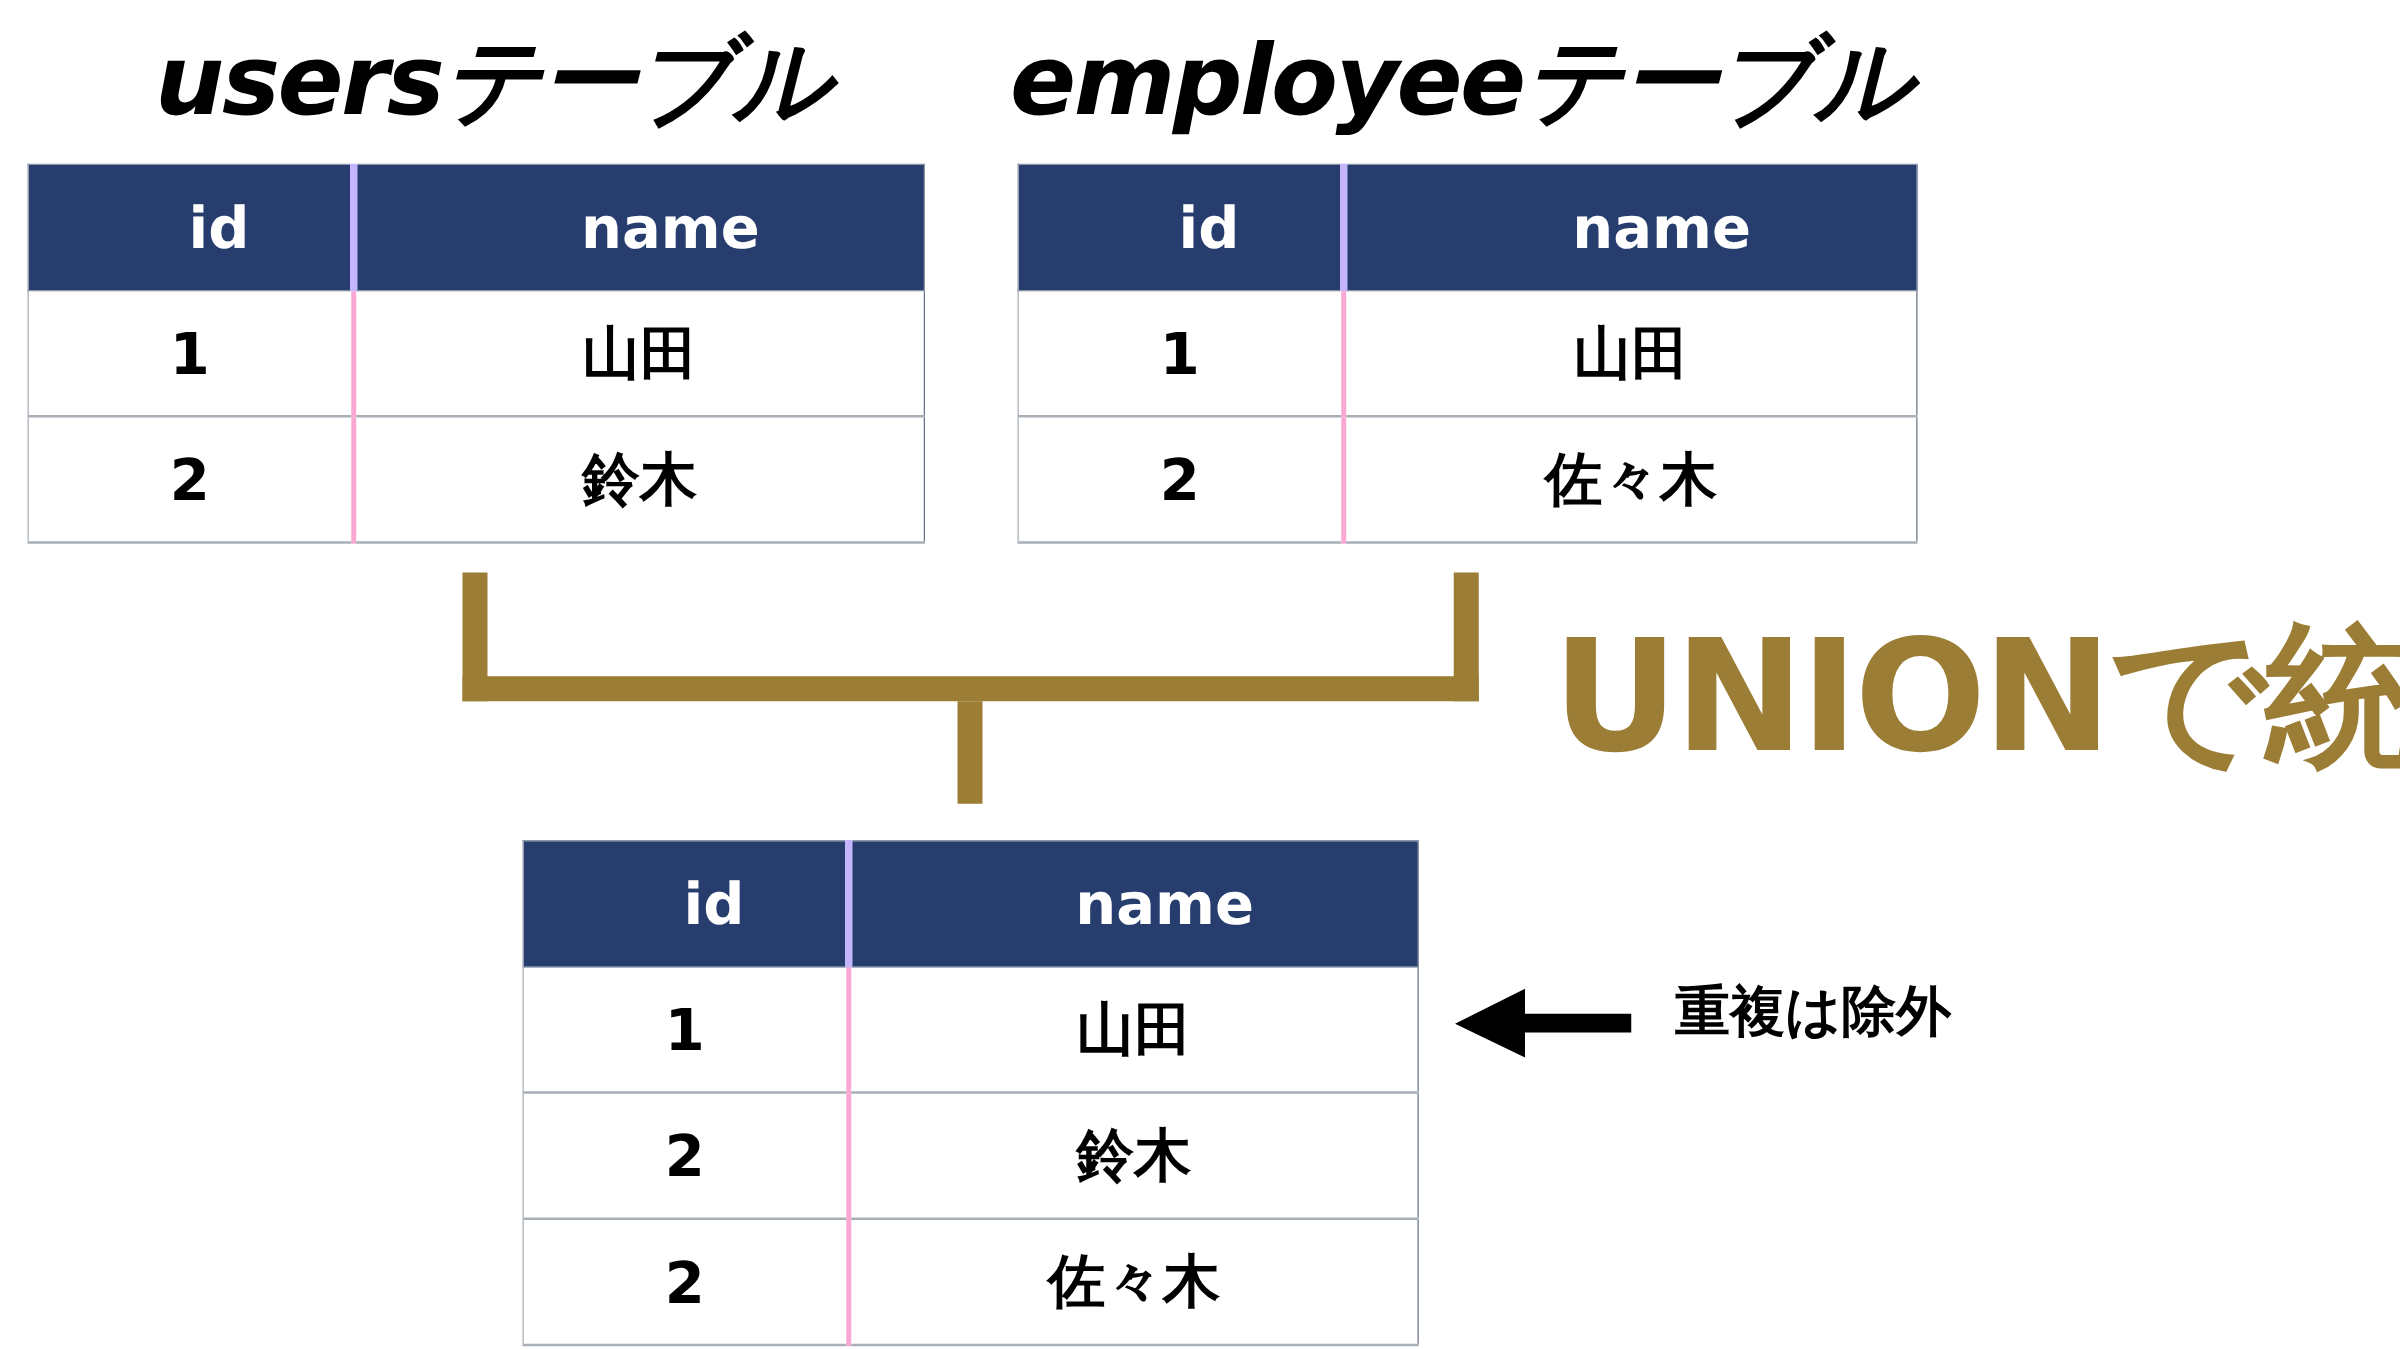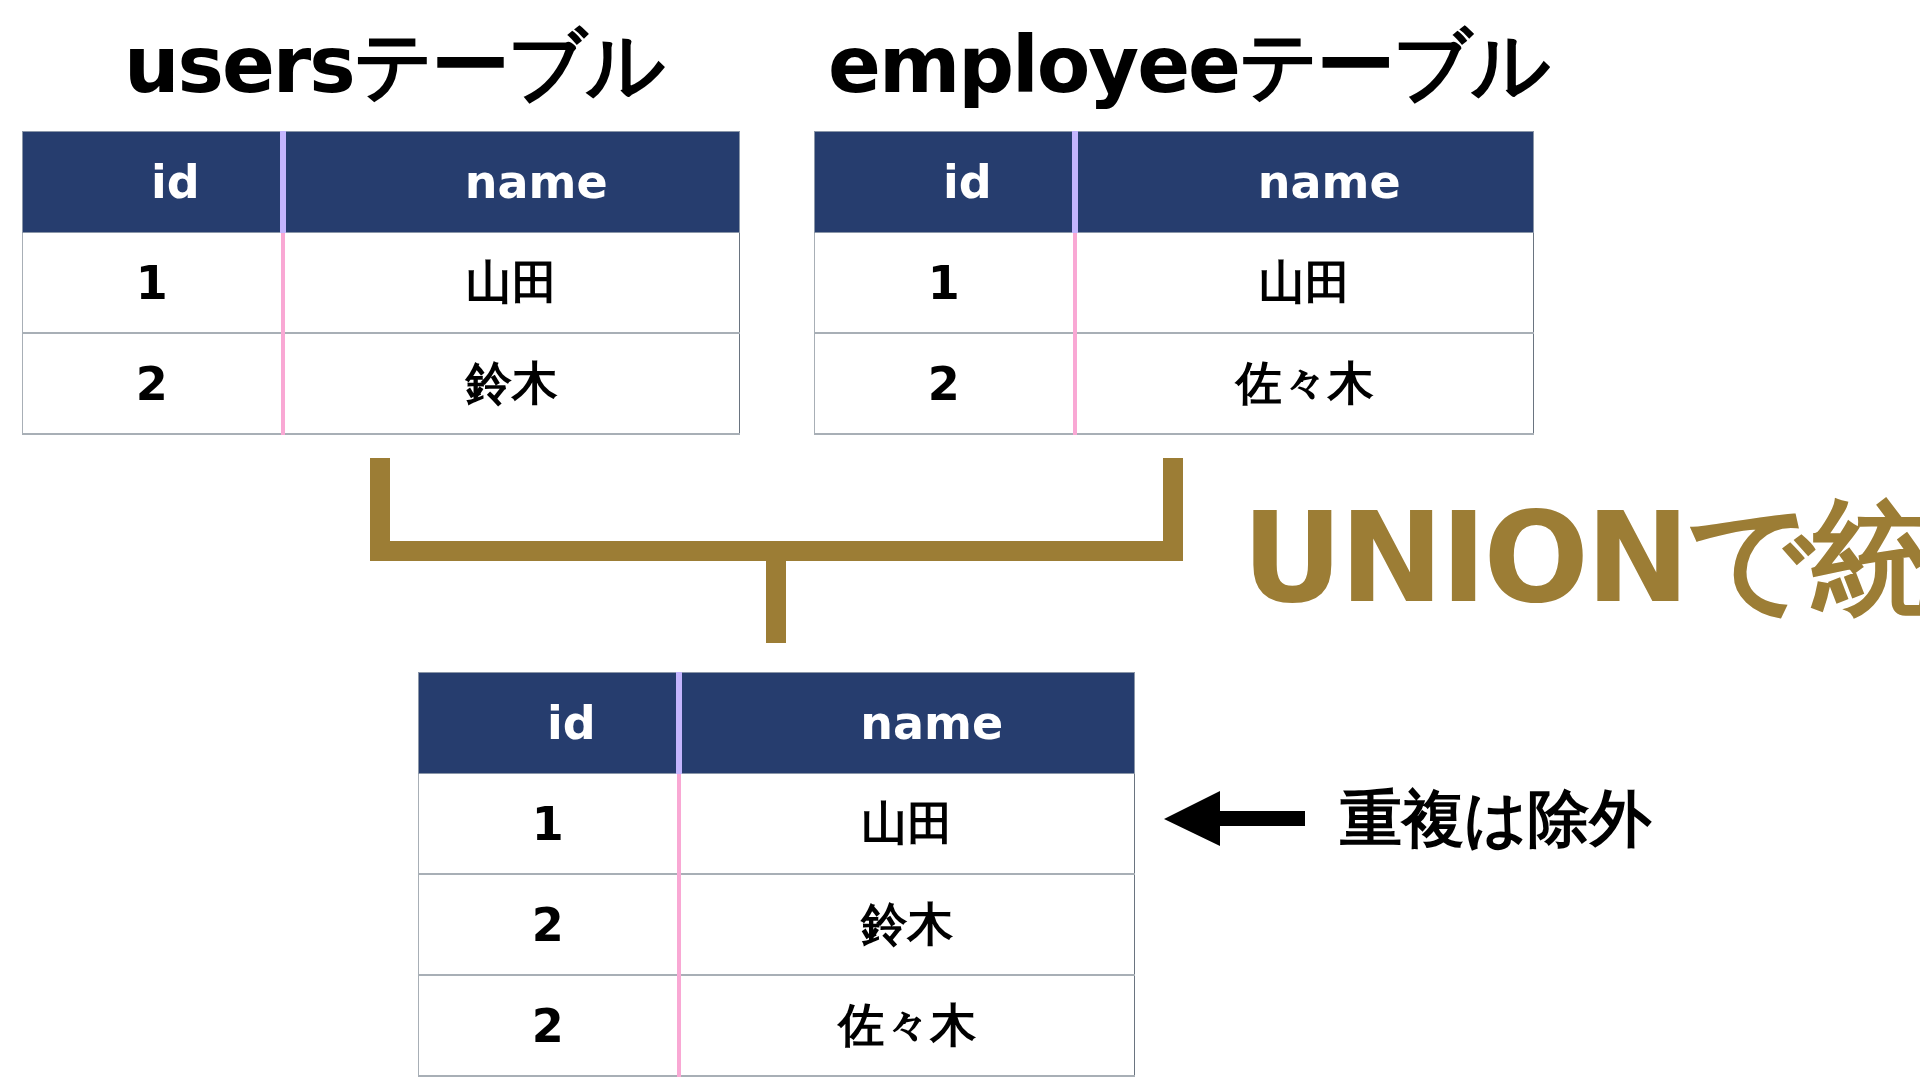--- a/index.html
+++ b/index.html
@@ -3,21 +3,21 @@
 <meta charset="utf-8">
 <style>
   html, body { margin: 0; padding: 0; }
   body {
     width: 1920px; height: 1080px; position: relative; overflow: hidden;
     background: #ffffff;
     font-family: "DejaVu Sans", "Liberation Sans", sans-serif;
   }
   .title {
     position: absolute; font-weight: bold; color: #000;
-    font-size: 78px; line-height: 1; letter-spacing: -2px; white-space: nowrap;
+    font-size: 78px; line-height: 1; letter-spacing: -2px; white-space: nowrap; font-style: italic;
   }
   .tbl {
     position: absolute; border-collapse: collapse; table-layout: fixed;
     font-family: "DejaVu Sans", "Liberation Sans", sans-serif;
   }
   .tbl th, .tbl td {
     text-align: center; vertical-align: middle; padding: 0;
     font-weight: bold; white-space: nowrap;
   }
   .tbl th {
@@ -32,21 +32,21 @@
   }
   .tbl td:first-child { border-left: 1px solid #A8AFB6; }
   .tbl .c-id { width: 260px; }
   .bar { position: absolute; background: #9C7D35; }
   .union-label {
     position: absolute; color: #9C7D35; font-weight: bold;
     font-size: 124px; line-height: 1; letter-spacing: -3px; white-space: nowrap;
   }
   .note-label {
     position: absolute; color: #000; font-weight: bold;
-    font-size: 62px; line-height: 1; white-space: nowrap;
+    font-size: 44px; line-height: 1; white-space: nowrap;
   }
   .arrow { position: absolute; }
 </style>
 </head>
 <body>
 
 <div class="title" style="left:124px; top:26px;">usersテーブル</div>
 
 <table class="tbl" style="left:22px; top:131px; width:718px;">
   <colgroup>
@@ -64,21 +64,21 @@
       <td>1</td>
       <td>山田</td>
     </tr>
     <tr>
       <td>2</td>
       <td>鈴木</td>
     </tr>
   </tbody>
 </table>
 
-<div class="title" style="left:828px; top:26px;">employeeテーブル</div>
+<div class="title" style="left:808px; top:26px;">employeeテーブル</div>
 
 <table class="tbl" style="left:814px; top:131px; width:720px;">
   <colgroup>
       <col class="c-id">
       <col>
     </colgroup>
   <thead>
     <tr>
       <th>id</th>
       <th>name</th>

